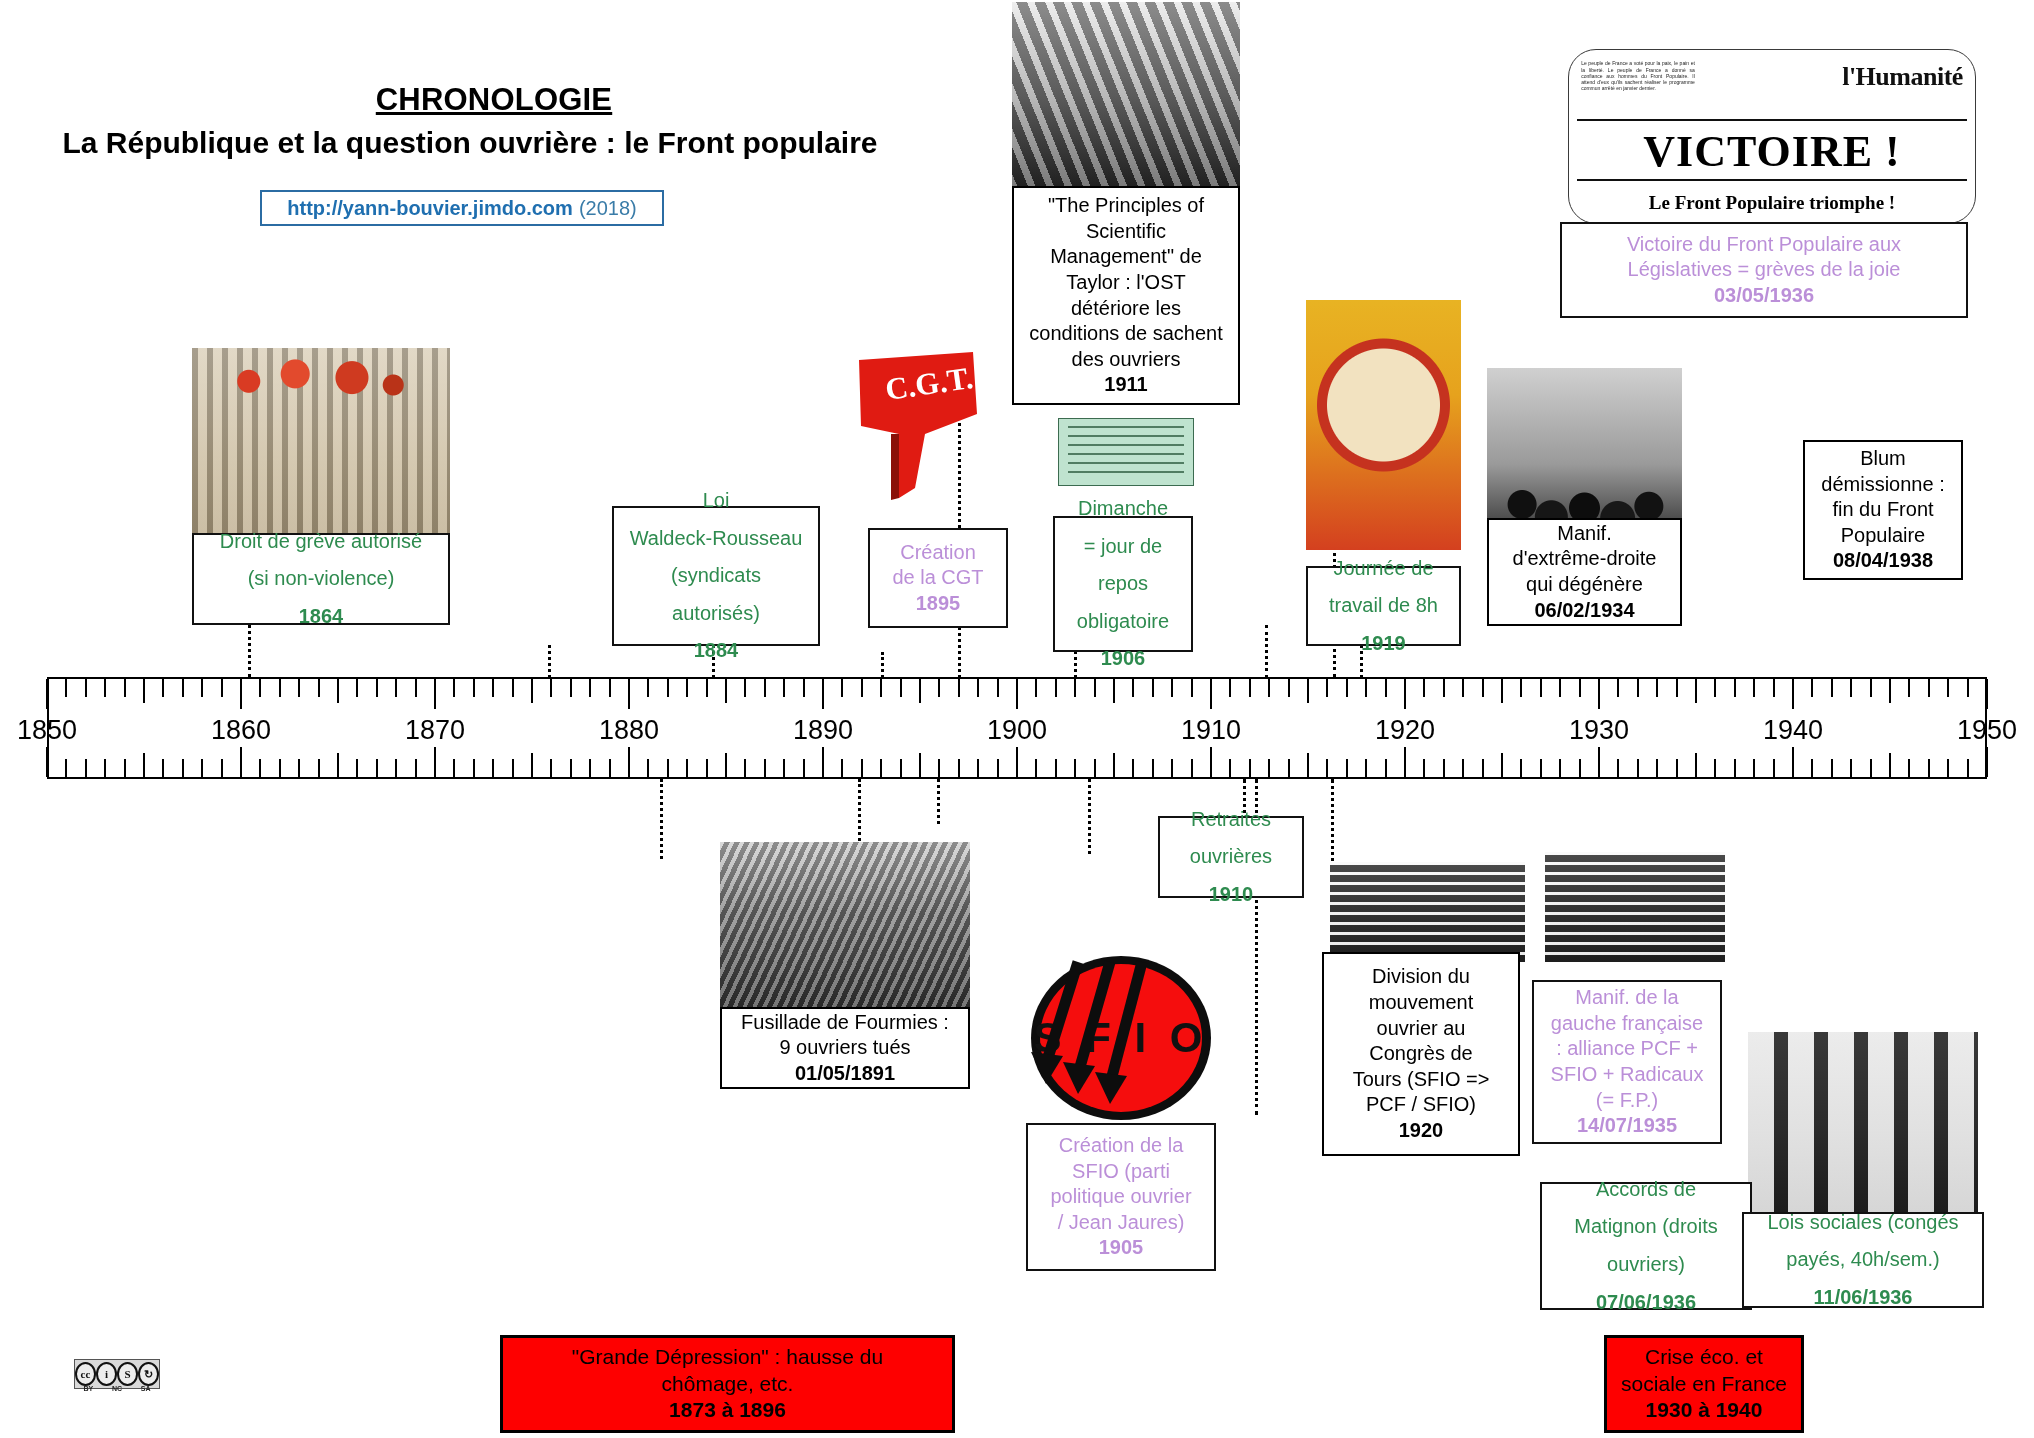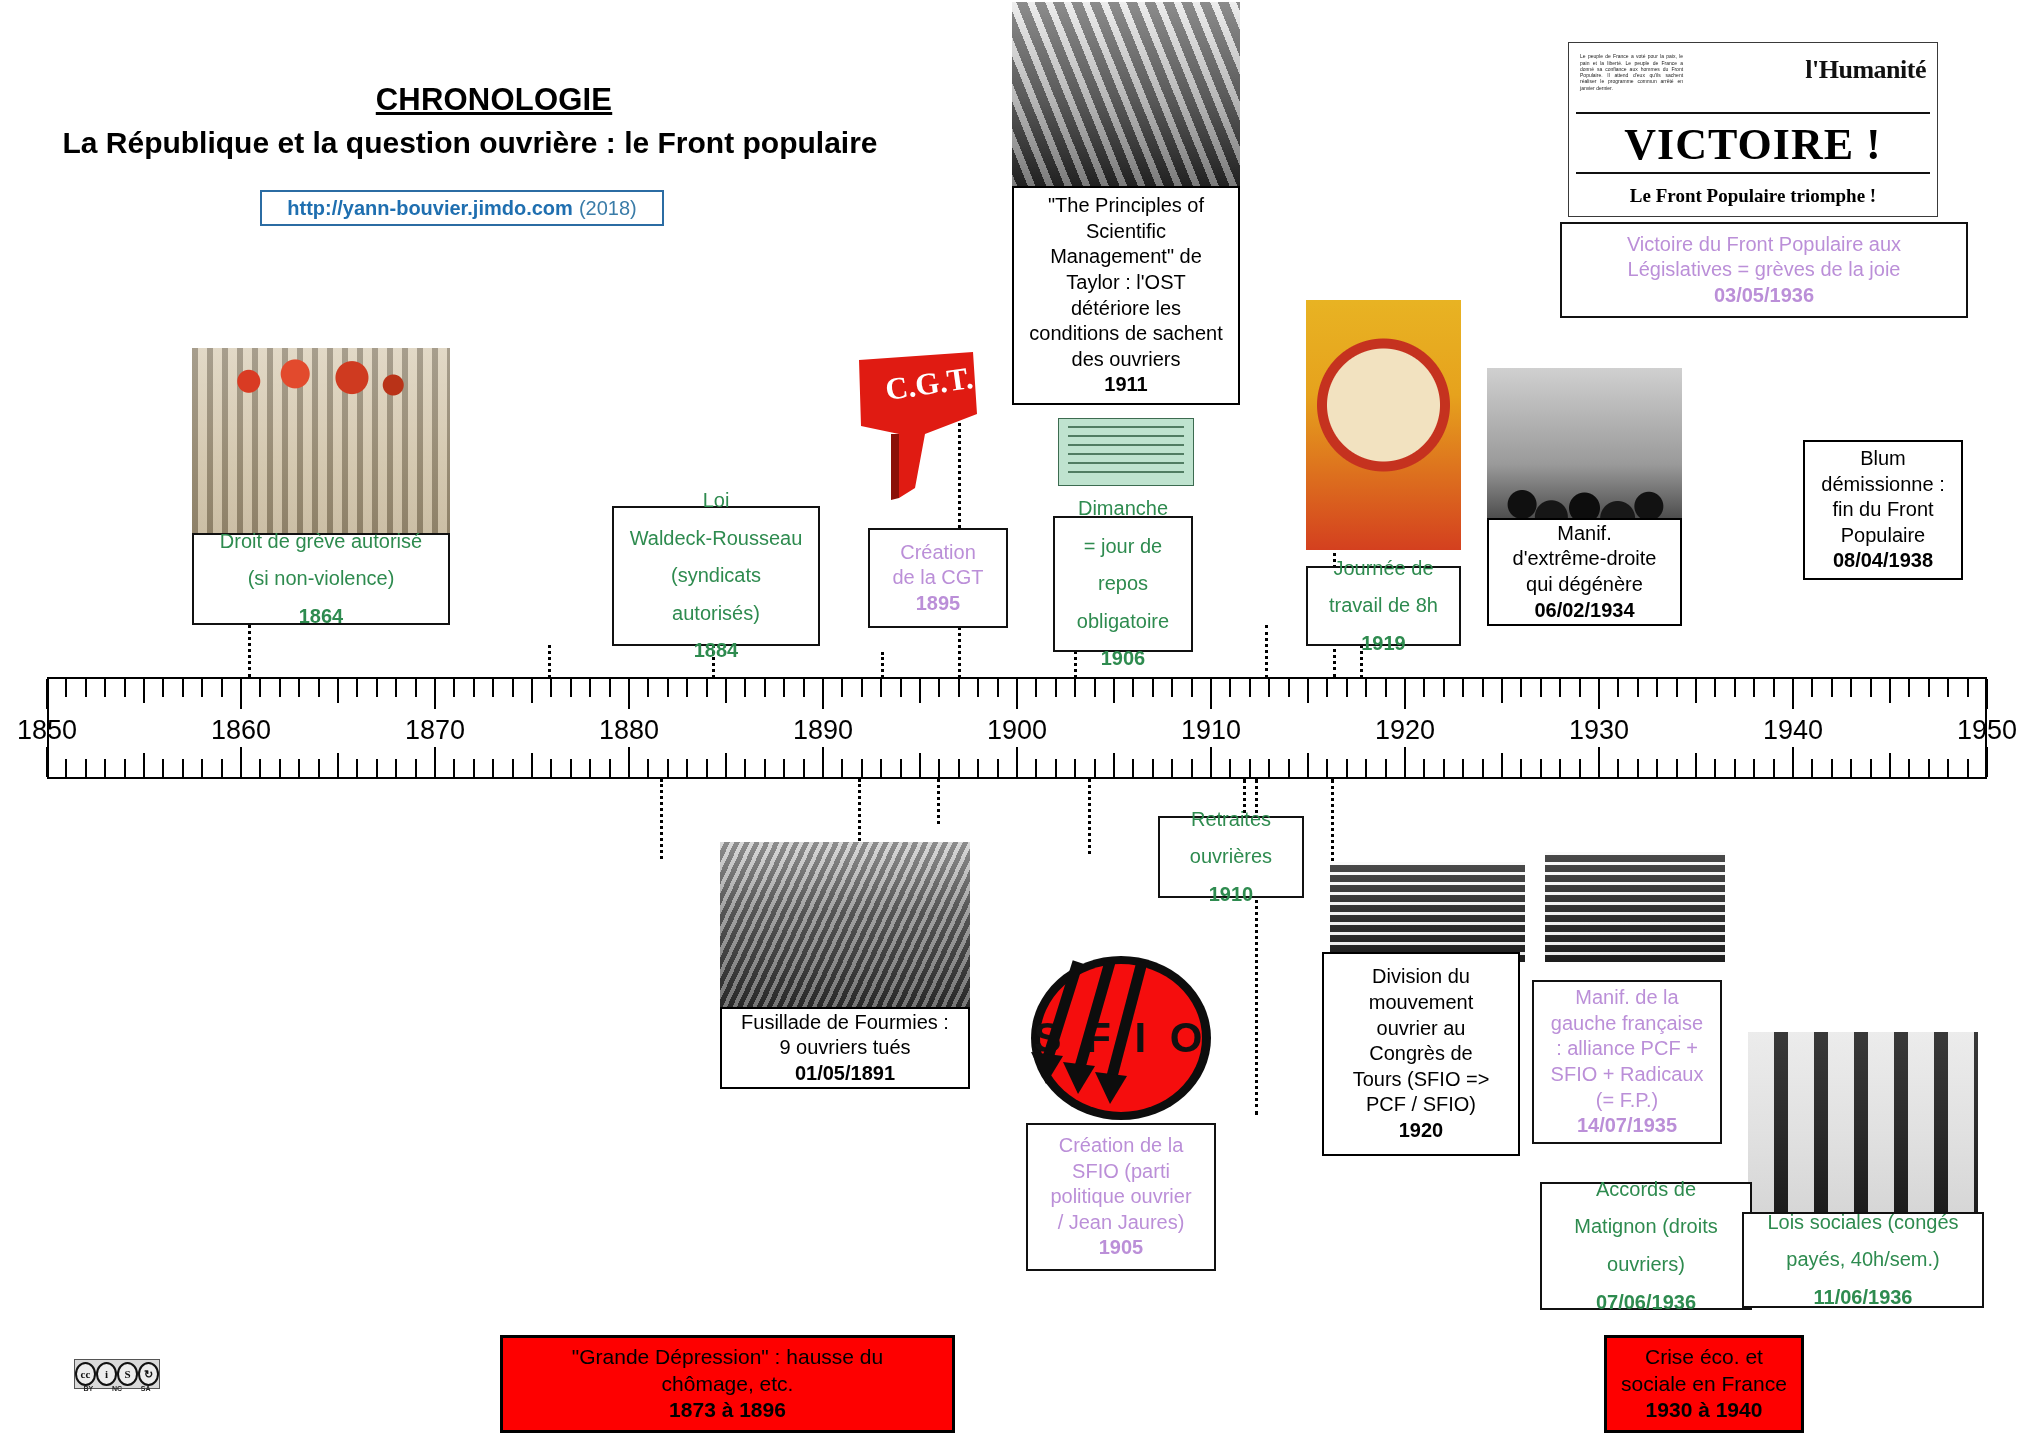--- a/index.html
+++ b/index.html
@@ -482,21 +482,21 @@
   <div class="connector" style="left:660px;  top:779px; height:80px;"></div>
   <div class="connector" style="left:858px;  top:779px; height:163px;"></div>
   <div class="connector" style="left:937px;  top:779px; height:45px;"></div>
   <div class="connector" style="left:1088px; top:779px; height:75px;"></div>
   <div class="connector" style="left:1243px; top:779px; height:78px;"></div>
   <div class="connector" style="left:1255px; top:779px; height:336px;"></div>
   <div class="connector" style="left:1331px; top:779px; height:246px;"></div>
 
   <div class="pic factory" style="left:1012px; top:2px; width:228px; height:190px;"></div>
 
-  <div id="pic-huma" style="left:1568px; top:42px; width:370px; height:175px;">
+  <div id="pic-huma" style="left:1568px; top:49px; width:408px; height:175px;border-radius:28px;">
     <div class="tiny">
       Le peuple de France a voté pour la paix, le pain et la liberté. Le peuple de France a
       donné sa confiance aux hommes du Front Populaire. Il attend d'eux qu'ils sachent
       réaliser le programme commun arrêté en janvier dernier.
     </div>
     <div class="masthead">l'Humanité</div>
     <div class="rule" style="top:40%;"></div>
     <div class="victoire">VICTOIRE !</div>
     <div class="rule" style="bottom:24%;"></div>
     <div class="sub">Le Front Populaire triomphe !</div>

